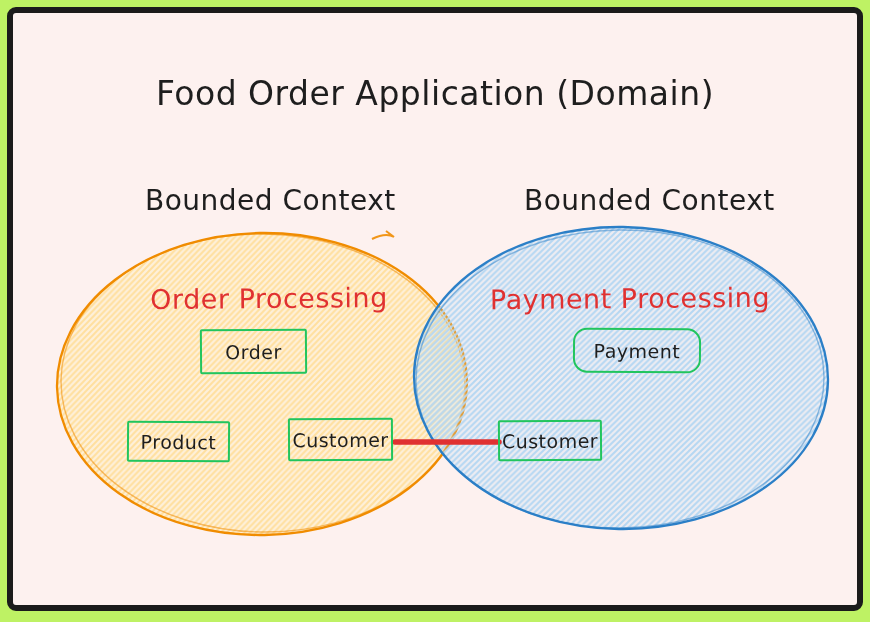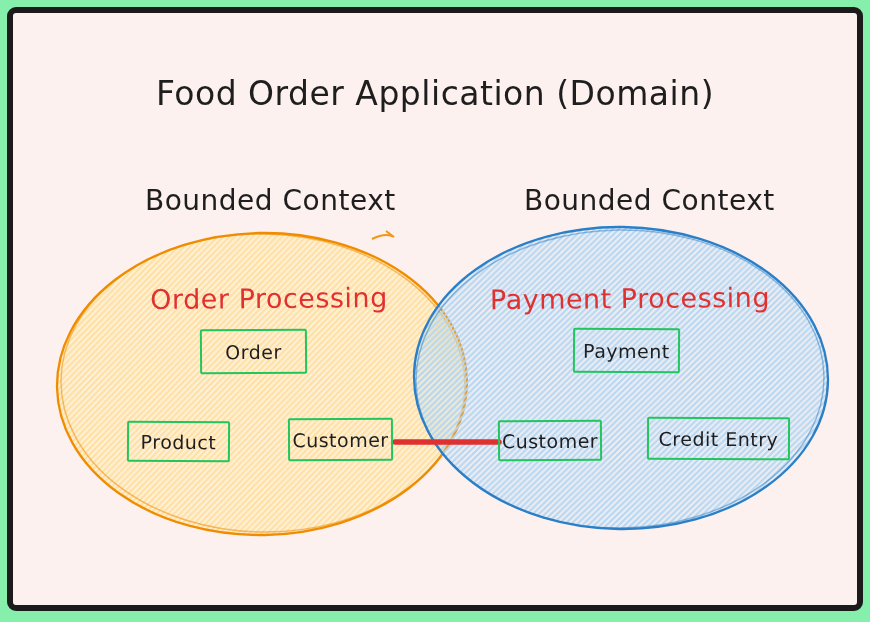--- a/index.html
+++ b/index.html
@@ -9,21 +9,21 @@
     --c-red:#e03131;
     --c-orange_stroke:#f08c00;
     --c-yellow_fill:#ffec99;
     --c-yellow_line:#ffdf9e;
     --c-blue_stroke:#2b7fc7;
     --c-blue_fill:#a5d8ff;
     --c-blue_line:#b5d7f2;
   }
   html,body{margin:0;padding:0;background:#ffffff;}
   .stage{
-    position:relative;width:870px;height:622px;background:#86efac;overflow:hidden;
+    position:relative;width:870px;height:622px;background:#bef264;overflow:hidden;
     font-family:"DejaVu Sans","Liberation Sans",sans-serif;color:var(--c-ink);
   }
   .frame{
     position:absolute;left:7px;top:7px;width:844px;height:592px;
     border:6px solid var(--c-frame);border-radius:9px;background:var(--c-background);
   }
   svg.scene{position:absolute;left:0;top:0;width:870px;height:622px;}
   .ellipse-orange{fill:url(#hatchYellow);stroke:var(--c-orange_stroke);stroke-width:2.3;}
   .ellipse-orange-2{fill:none;stroke:var(--c-orange_stroke);stroke-width:1.4;opacity:.55;}
   .ellipse-blue{fill:url(#hatchBlue);stroke:var(--c-blue_stroke);stroke-width:2.3;}
@@ -45,21 +45,21 @@
   .ctx-right{left:490px;width:278px;transform:rotate(-.5deg);}
 
   .entity{
     position:absolute;border:2px solid #22c55e;border-radius:2px;background:transparent;
     display:flex;align-items:center;justify-content:center;
     font-size:19px;letter-spacing:.5px;box-sizing:border-box;
   }
   .e-order{left:200px;top:329px;width:107px;height:45px;transform:rotate(-.4deg);}
   .e-product{left:127px;top:421px;width:103px;height:41px;transform:rotate(.4deg);}
   .e-customer-l{left:288px;top:418px;width:105px;height:43px;transform:rotate(-.3deg);}
-  .e-payment{left:573px;top:328px;width:107px;height:45px;transform:rotate(.4deg);}
+  .e-payment{left:573px;top:328px;width:128px;height:45px;transform:rotate(.4deg);border-radius:14px;}
   .e-customer-r{left:498px;top:420px;width:104px;height:41px;transform:rotate(-.4deg);}
   .e-credit{left:647px;top:417px;width:143px;height:43px;transform:rotate(.3deg);}
 </style>
 </head>
 <body>
 
 <div class="stage">
   <div class="frame"></div>
 
   <svg class="scene" viewBox="0 0 870 622">
@@ -95,14 +95,13 @@
 
   <div class="txt ctx-name ctx-left">Order Processing</div>
   <div class="txt ctx-name ctx-right">Payment Processing</div>
 
   <div class="entity e-order">Order</div>
   <div class="entity e-product">Product</div>
   <div class="entity e-customer-l">Customer</div>
 
   <div class="entity e-payment">Payment</div>
   <div class="entity e-customer-r">Customer</div>
-  <div class="entity e-credit">Credit Entry</div>
 </div>
 
 </body></html>

